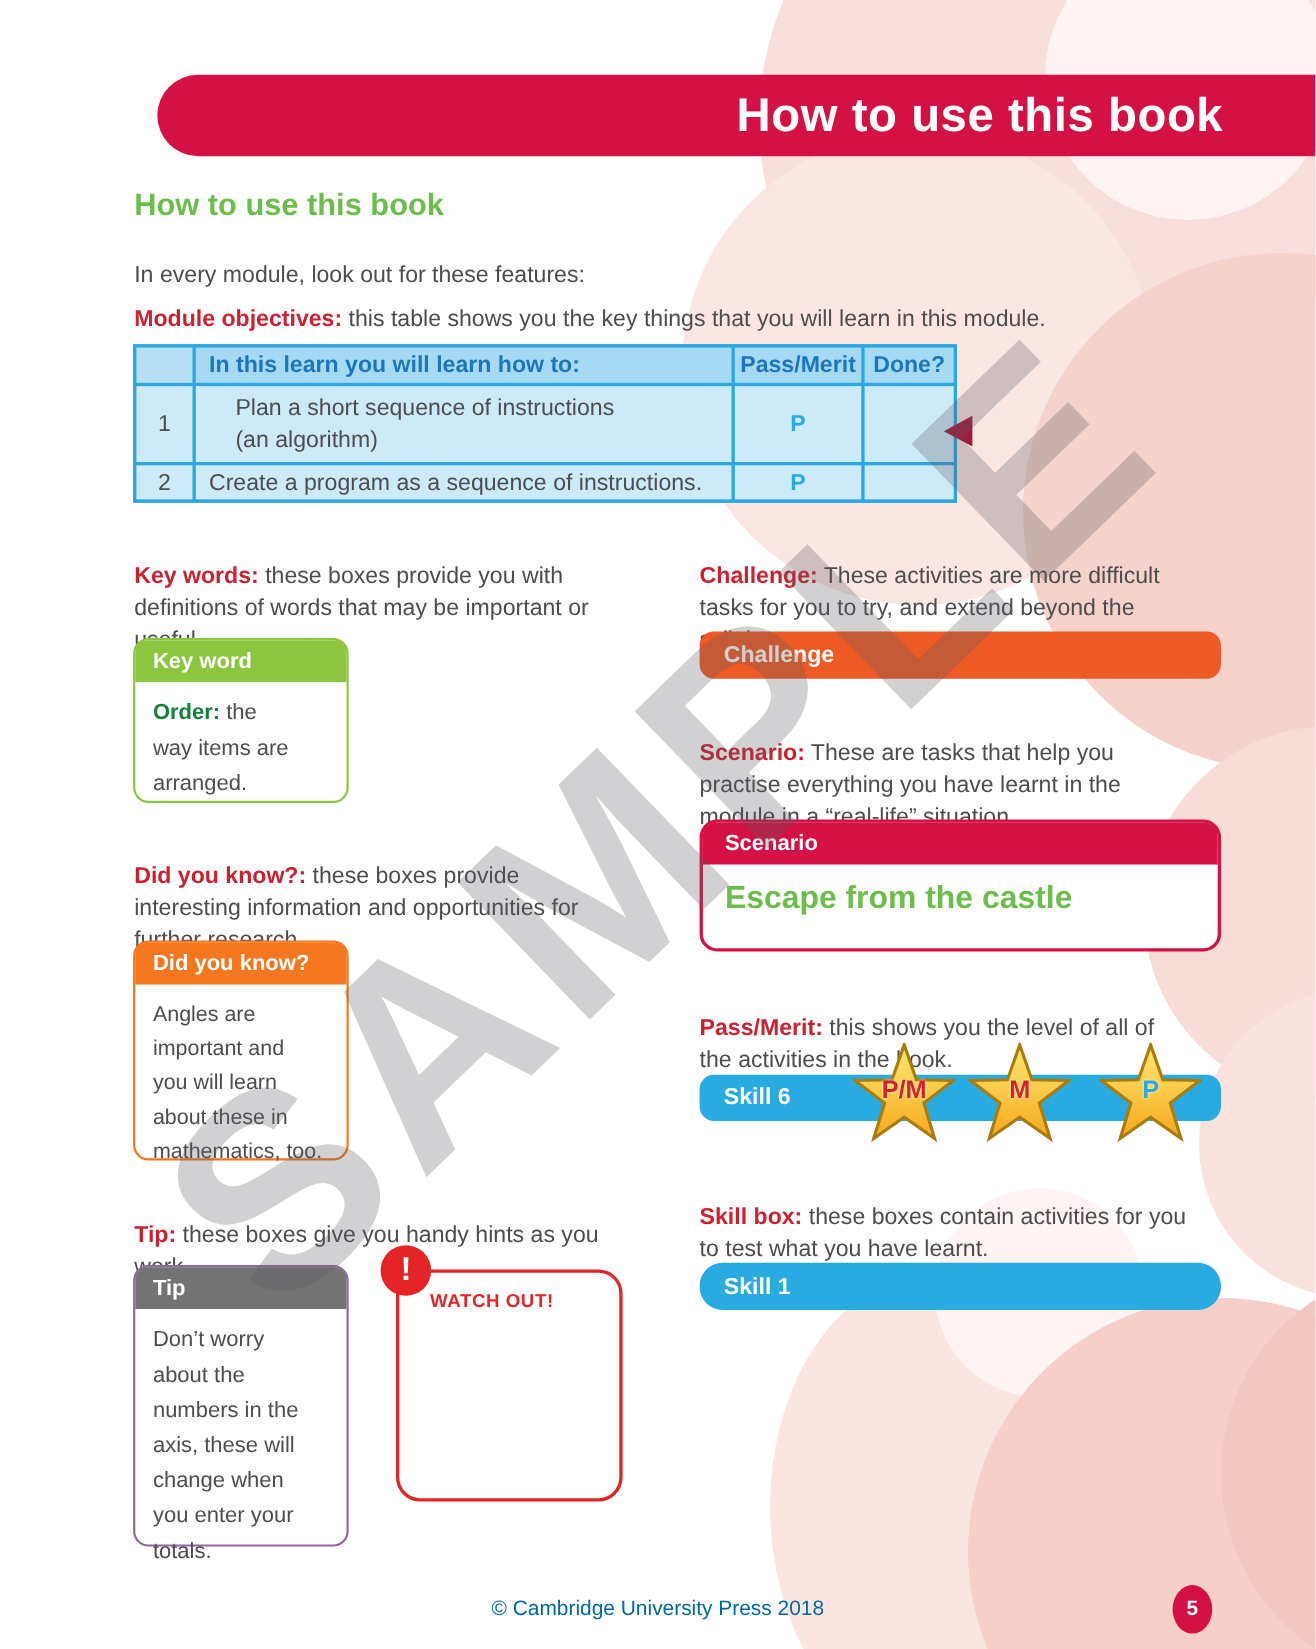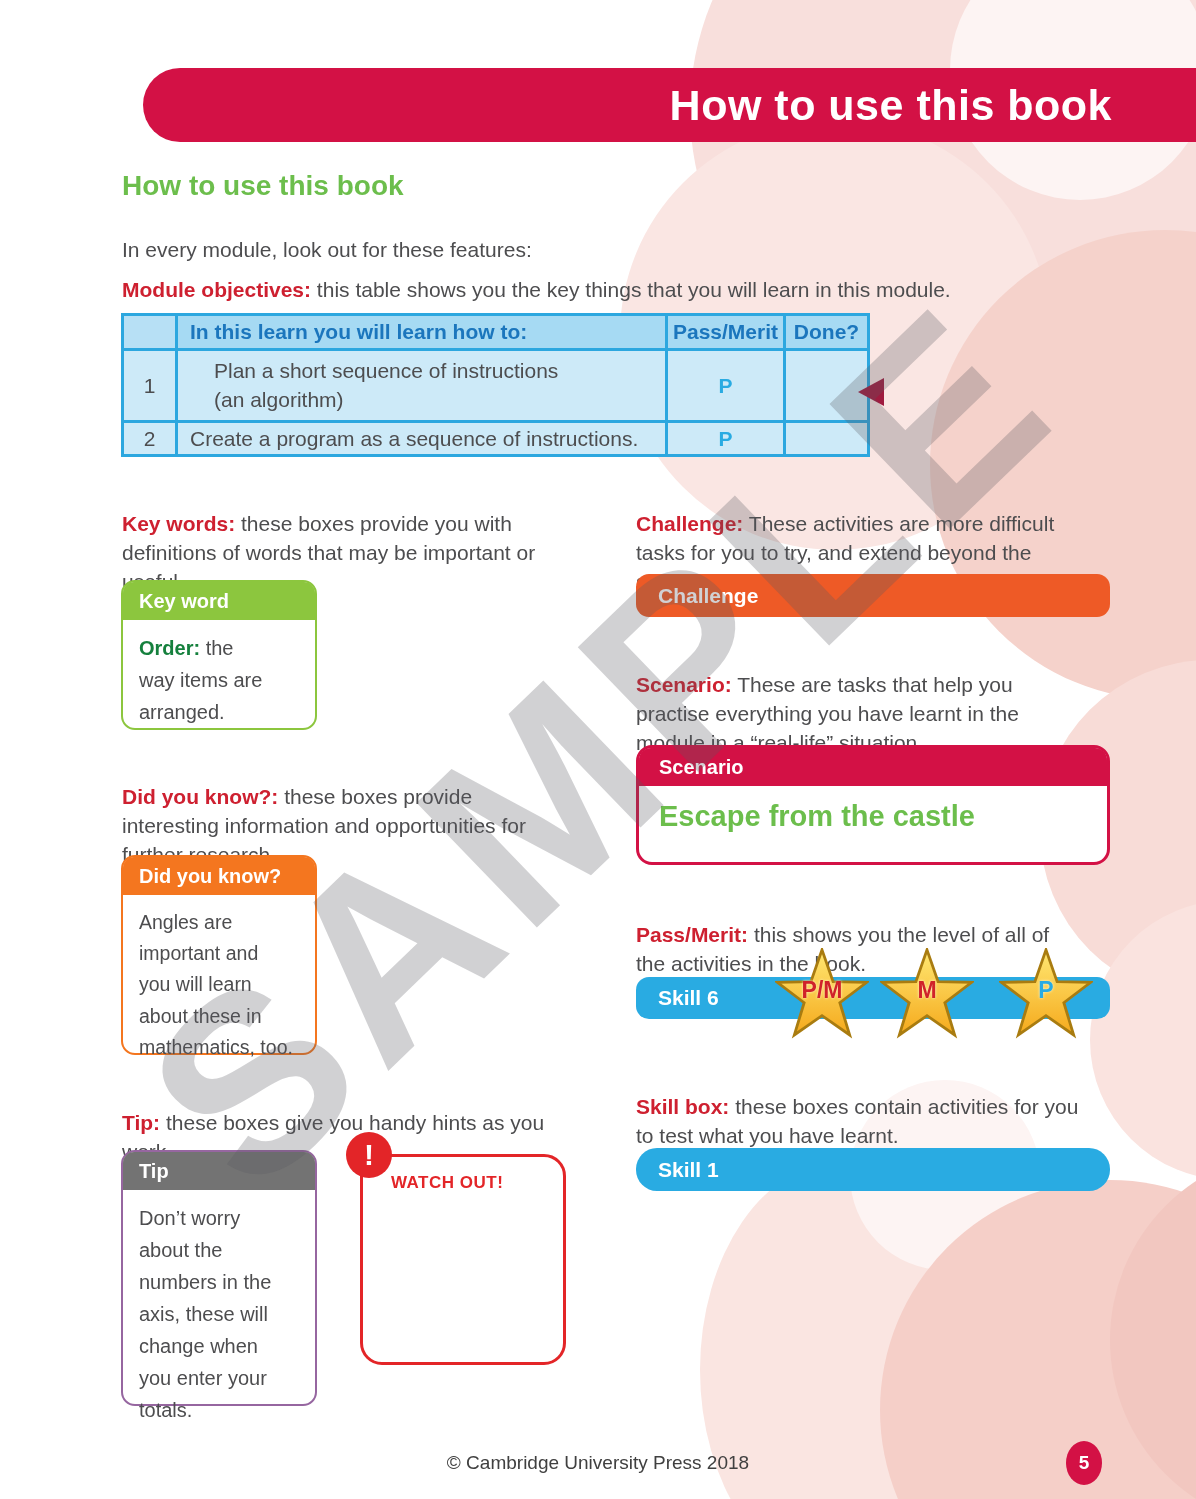--- a/index.html
+++ b/index.html
@@ -76,21 +76,21 @@
 
   
   .star{position:absolute;width:94px;height:94px;z-index:4;}
   .star svg{position:absolute;left:0;top:0;width:100%;height:100%;}
   .star-label{position:absolute;top:31%;left:0;width:100%;text-align:center;
     font-weight:bold;font-size:23px;text-shadow:0 0 3px rgba(255,255,230,0.9);}
   .star-red{color:#D0232A;} .star-cyan{color:#29ABE2;}
 
   
   .footer{position:absolute;left:0;top:1452px;width:1196px;text-align:center;
-    font-size:19px;color:#404040;z-index:2;}
+    font-size:19px;color:#0369a1;z-index:2;}
   .page-badge{position:absolute;left:1066px;top:1441px;width:36px;height:44px;border-radius:50%;
     background:#D31145;color:#ffffff;font-weight:bold;font-size:19px;
     display:flex;align-items:center;justify-content:center;z-index:2;}
 
   
   .watermark{position:absolute;left:600px;top:745px;z-index:10;pointer-events:none;
     transform:translate(-50%,-50%) rotate(-44deg);white-space:nowrap;
     font-weight:bold;font-size:252px;letter-spacing:14px;color:rgba(88,88,96,0.28);}
 </style>
 </head>

